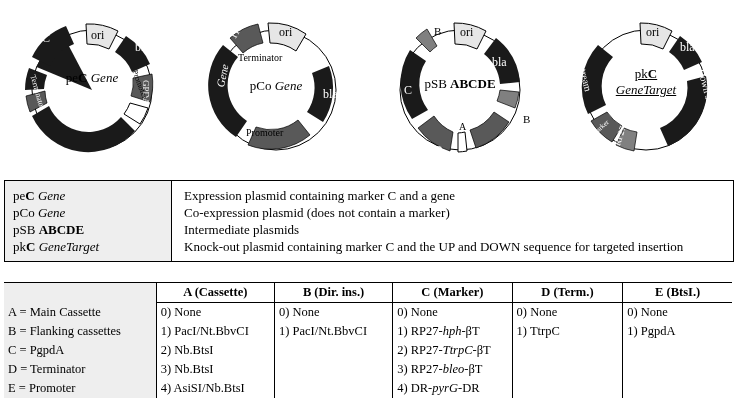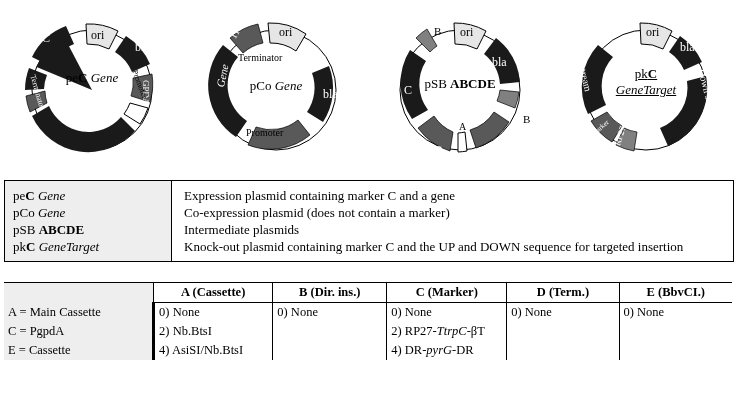--- a/index.html
+++ b/index.html
@@ -32,21 +32,21 @@
   .legend .lrow{font-size:13px;line-height:17px;white-space:nowrap;}
   .legend .drow{font-size:13px;line-height:17px;}
 
   .tbl{position:absolute;left:4px;top:282px;width:728px;border-top:1px solid #000;}
   .tbl table{border-collapse:collapse;width:100%;font-size:12.5px;}
   .tbl td,.tbl th{padding:2px 4px;}
   .tbl .colhdr{text-align:center;font-weight:bold;border-bottom:1px solid #000;}
   .tbl .firstcol{width:152px;background:#eeeeee;border-right:1px solid #000;}
   .tbl .bodycell{width:115px;border-right:1px solid #000;white-space:nowrap;}
   .tbl .bodycell.last{border-right:0;}
-  .tbl .keyrow{background:#eeeeee;border-right:3px solid #000000;white-space:nowrap;}
+  .tbl .keyrow{background:#eeeeee;border-right:1px solid #000000;white-space:nowrap;}
   .tbl i{font-style:italic;}
 </style>
 </head>
 <body>
 
 <div class="wrap">
 
   <div class="plasmids">
 
     <div class="plasmid p1">
@@ -203,40 +203,56 @@
 
   <div class="tbl">
     <table>
       <tbody>
           <tr>
         <td class="firstcol"></td>
         <td class="colhdr bodycell">A (Cassette)</td>
         <td class="colhdr bodycell">B (Dir. ins.)</td>
         <td class="colhdr bodycell">C (Marker)</td>
         <td class="colhdr bodycell">D (Term.)</td>
-        <td class="colhdr bodycell last">E (BbvCI.)</td>
+        <td class="colhdr bodycell last">E (BtsI.)</td>
       </tr>
       <tr>
         <td class="keyrow">A = Main Cassette</td>
         <td class="bodycell">0) None</td>
         <td class="bodycell">0) None</td>
         <td class="bodycell">0) None</td>
         <td class="bodycell">0) None</td>
         <td class="bodycell last">0) None</td>
+      </tr>
+      <tr>
+        <td class="keyrow">B = Flanking cassettes</td>
+        <td class="bodycell">1) PacI/Nt.BbvCI</td>
+        <td class="bodycell">1) PacI/Nt.BbvCI</td>
+        <td class="bodycell">1) RP27-<i>hph</i>-βT</td>
+        <td class="bodycell">1) TtrpC</td>
+        <td class="bodycell last">1) PgpdA</td>
       </tr>
       <tr>
         <td class="keyrow">C = PgpdA</td>
         <td class="bodycell">2) Nb.BtsI</td>
         <td class="bodycell"></td>
         <td class="bodycell">2) RP27-<i>TtrpC</i>-βT</td>
         <td class="bodycell"></td>
         <td class="bodycell last"></td>
       </tr>
       <tr>
-        <td class="keyrow">E = Cassette</td>
+        <td class="keyrow">D = Terminator</td>
+        <td class="bodycell">3) Nb.BtsI</td>
+        <td class="bodycell"></td>
+        <td class="bodycell">3) RP27-<i>bleo</i>-βT</td>
+        <td class="bodycell"></td>
+        <td class="bodycell last"></td>
+      </tr>
+      <tr>
+        <td class="keyrow">E = Promoter</td>
         <td class="bodycell">4) AsiSI/Nb.BtsI</td>
         <td class="bodycell"></td>
         <td class="bodycell">4) DR-<i>pyrG</i>-DR</td>
         <td class="bodycell"></td>
         <td class="bodycell last"></td>
       </tr>
     </tbody>
       </table>
   </div>
 

